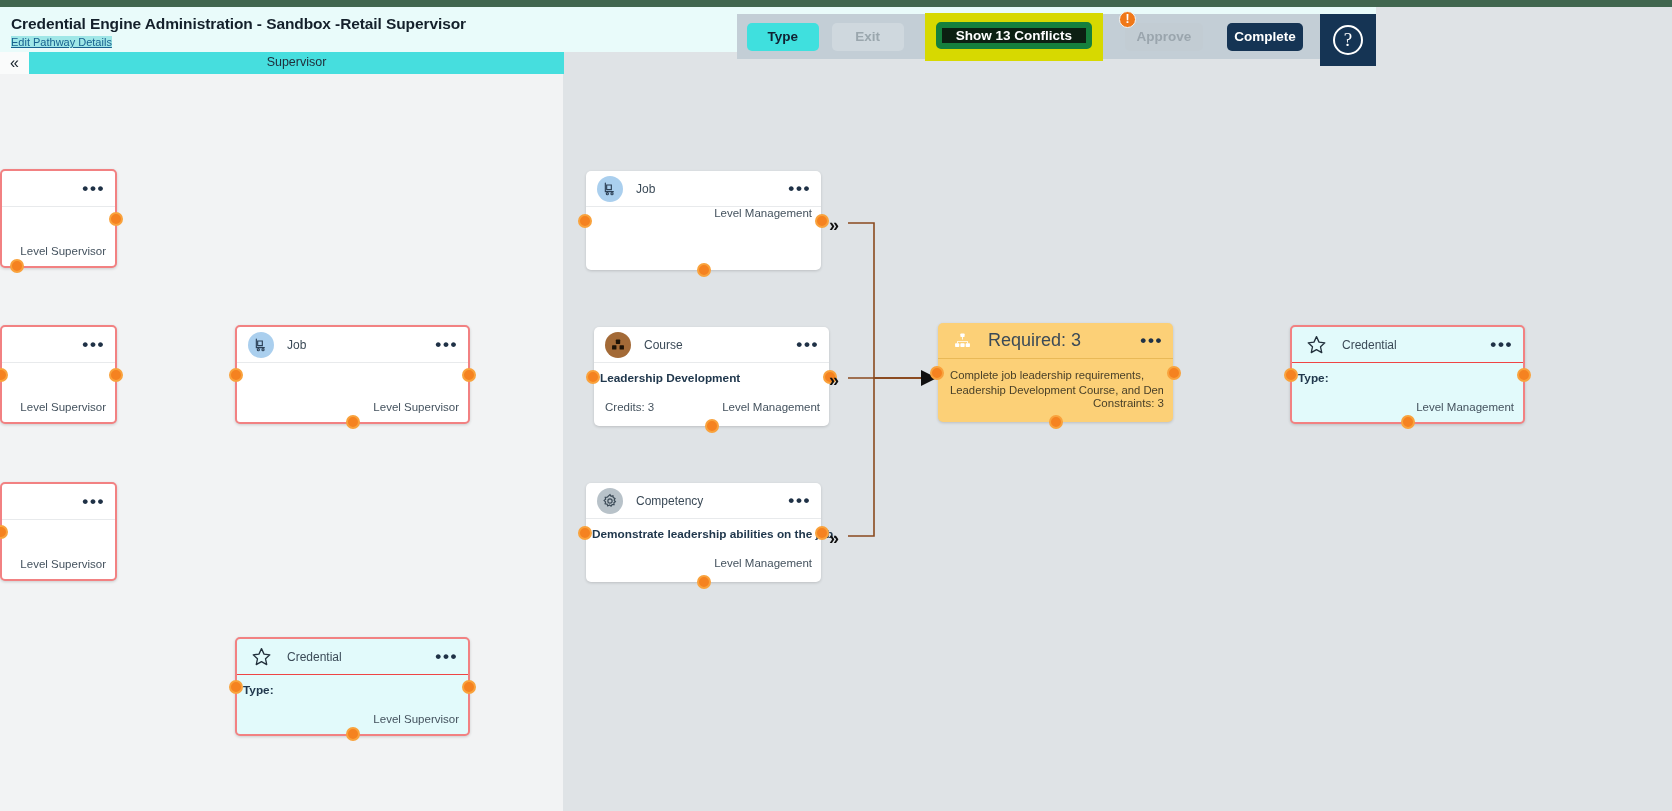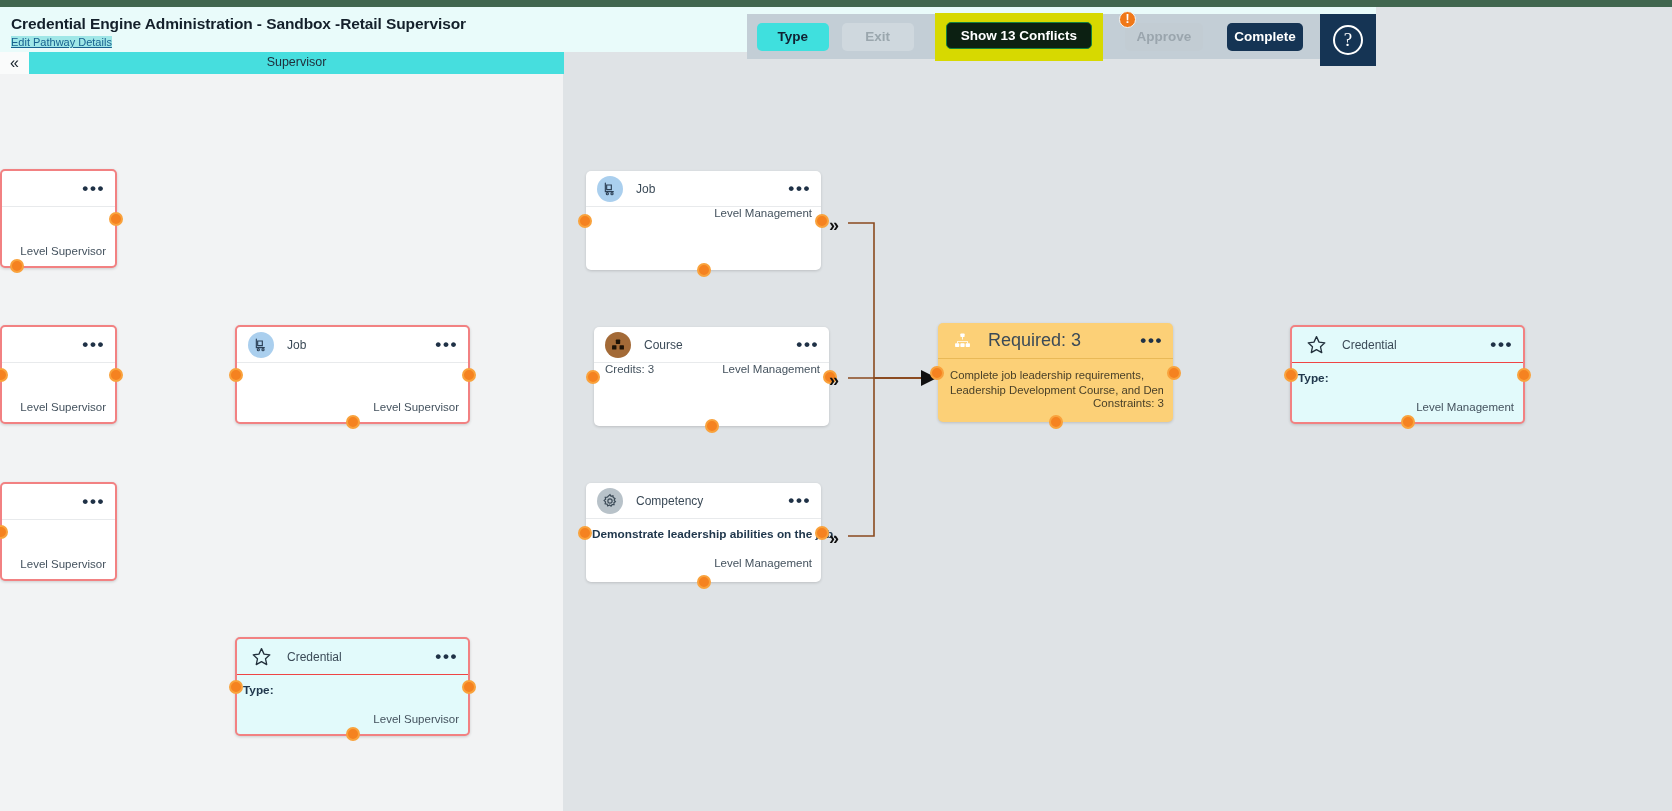--- a/index.html
+++ b/index.html
@@ -52,21 +52,21 @@
   }
   .btn-save   { background: #3fe0de; color: #123; width: 72px; margin-left: 10px;}
   .btn-exit   { background: #cfd8de; color: #9aa6ad; width: 72px; margin-left: 13px; cursor: default;}
   .conflict-hl {
     position: relative; margin-left: 21px;
     background: #d7d900; padding: 9px 11px 12px 11px;
     display: flex; align-items: center;
   }
   .btn-conflicts {
     background: #0c2012; color: #ffffff; padding: 4px 14px; height: 27px;
-    border: 1px solid #15803d;
+    border: 6px solid #15803d;
   }
   .approve-wrap { position: relative; margin-left: 22px; }
   .btn-approve {
     background: #c2ccd3; color: #9aa5ad; width: 78px; cursor: default;
   }
   .badge {
     position: absolute; left: -6px; top: -12px;
     width: 17px; height: 17px; border-radius: 50%;
     background: #f07818; color: #fff; font-size: 12px; font-weight: bold;
     display: flex; align-items: center; justify-content: center;
@@ -368,20 +368,23 @@
             <div class="node-icon" style="background: rgb(163, 106, 55);">
               <svg width="16" height="15" viewBox="0 0 24 24" fill="#1d1206">
                 <rect x="8.5" y="4" width="7" height="7" rx="1"></rect>
                 <rect x="2.5" y="13" width="7" height="7" rx="1"></rect>
                 <rect x="14.5" y="13" width="7" height="7" rx="1"></rect>
               </svg>
             </div>
             <span class="node-type">Course</span>
             <span class="dots">•••</span>
           </div>
+          <div class="node-body">
+            <div class="node-title">Leadership Development</div>
+          </div>
           <div class="node-foot">
             <span class="foot-left">Credits: 3</span>
             <span class="foot-right">Level Management</span>
           </div>
           <div class="port p-left"></div>
           <div class="port p-right"></div>
           <div class="port p-bottom"></div>
         </div>
         <div class="node" style="left: 586px; top: 409px; width: 235px; height: 99px;">
           <div class="node-head">

